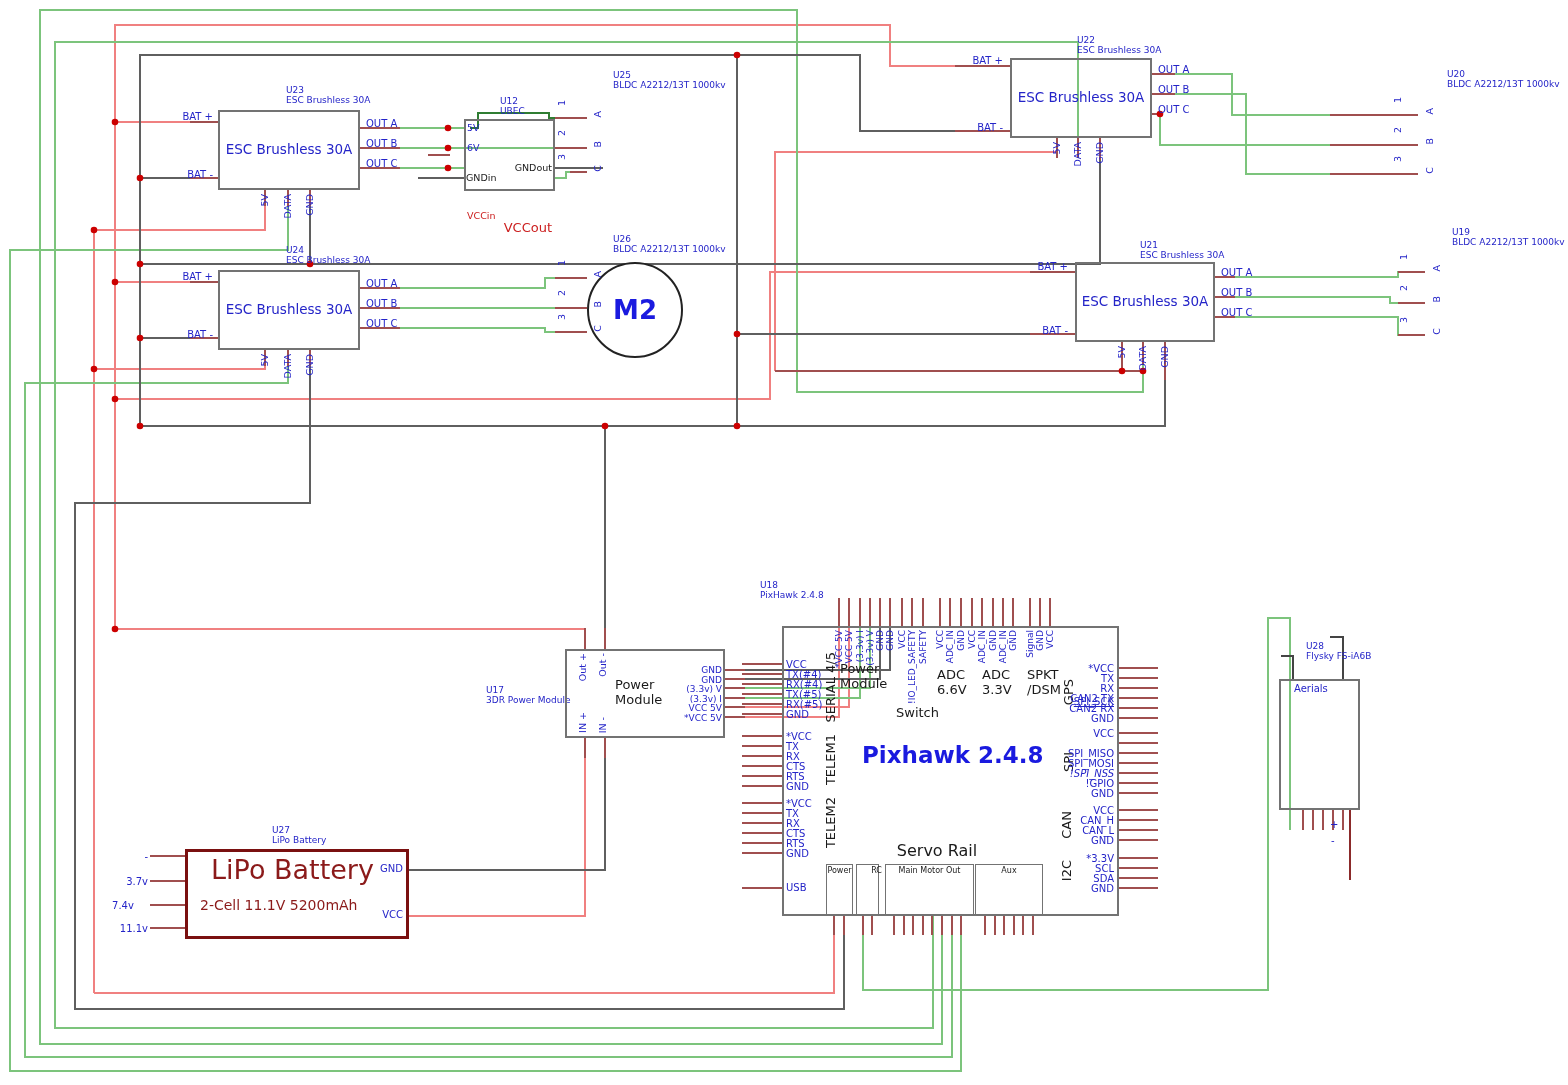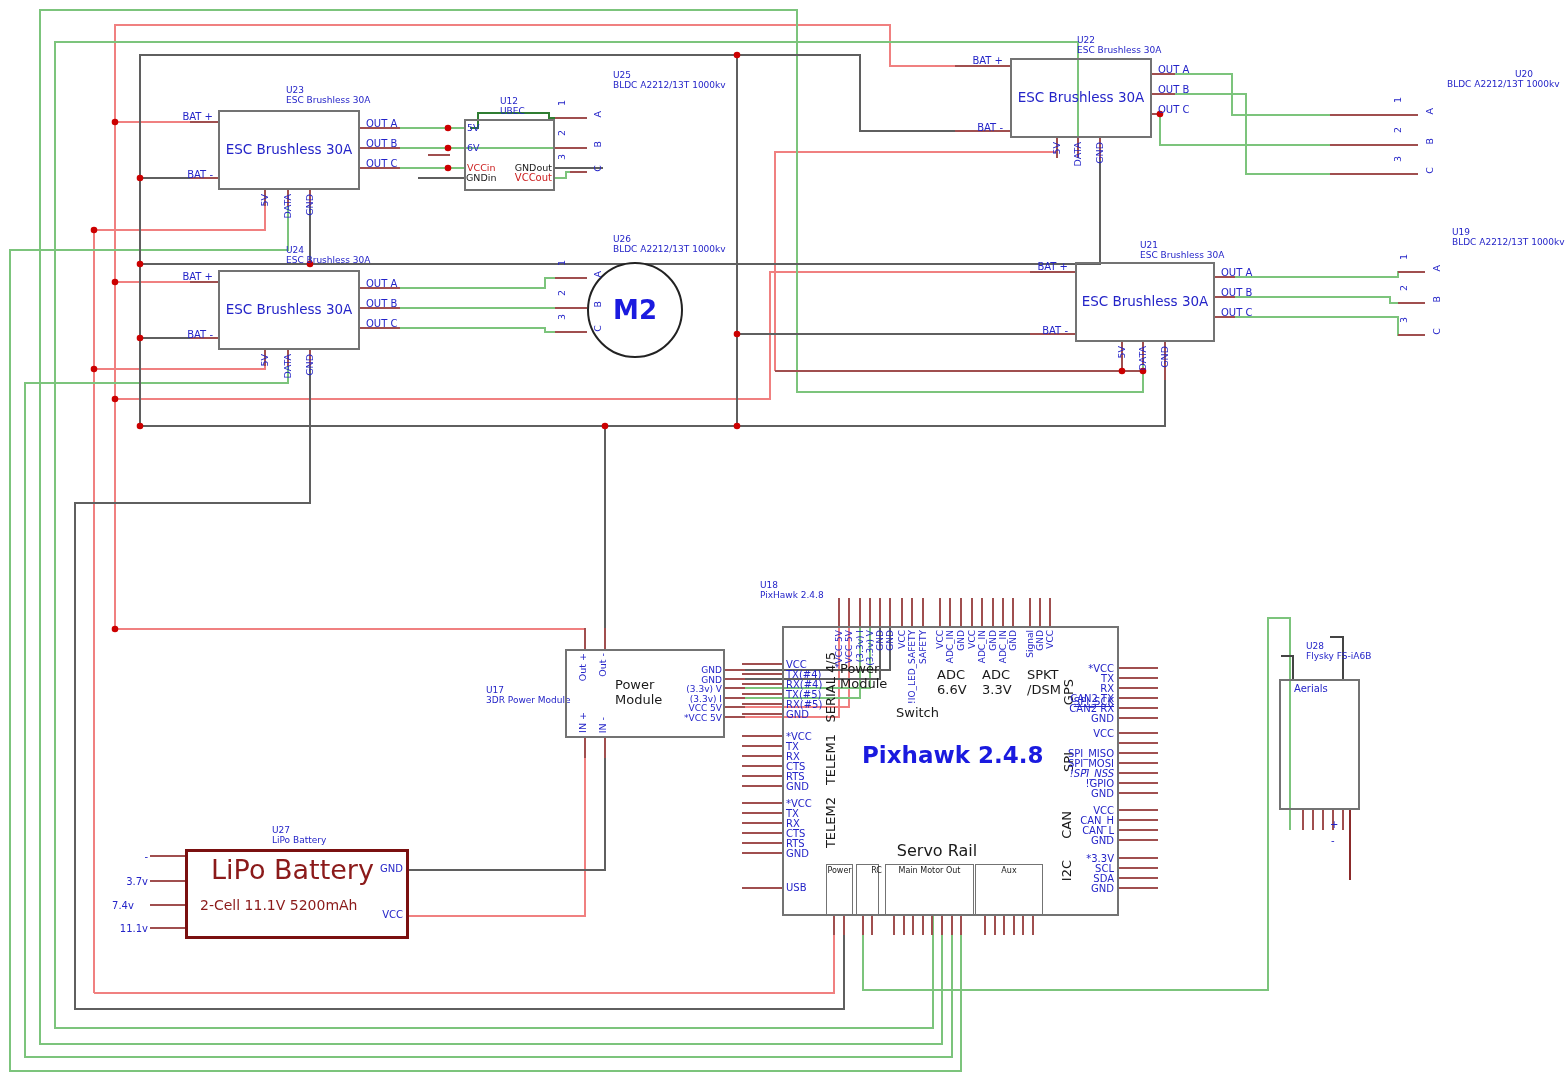--- a/index.html
+++ b/index.html
@@ -2,21 +2,21 @@
 <html><head>
 <meta charset="utf-8">
 <style>
   html,body{margin:0;padding:0;background:#fff;}
   #page{position:relative;width:1568px;height:1085px;background:#fff;overflow:hidden;
         font-family:"DejaVu Sans",sans-serif;}
   svg{position:absolute;left:0;top:0;}
   .lbl{position:absolute;font:10px "DejaVu Sans",sans-serif;color:#2424c8;line-height:1;white-space:nowrap;}
   .ref{font-size:9px;}
   .blk{color:#1a1a1a;}
-  .redtxt{color:#cc2020;}
+  .redtxt{color:#cc2020;margin-top:48px;}
   .dkr{color:#8b1a1a;}
   .bold{font-weight:bold;}
   .ctr{text-align:center;}
   .ra{text-align:right;}
   .box{position:absolute;border:2px solid #737373;box-sizing:border-box;background:transparent;}
   .subbox{position:absolute;border:1.5px solid #737373;box-sizing:border-box;}
   .motor{position:absolute;border:2px solid #222;border-radius:50%;background:#fff;
          display:flex;align-items:center;justify-content:center;box-sizing:border-box;}
   .mname{font-size:26px;font-weight:bold;color:#1a1adf;}
   [data-list]{position:absolute;left:0;top:0;width:0;height:0;}
@@ -214,21 +214,21 @@
     </div>
 
 <div class="lbl ref" style="left:500px;top:97px">U12</div>
 <div class="lbl ref" style="left:500px;top:107px">UBEC</div>
 <div class="box" style="left:464px;top:119px;width:91px;height:72px"></div>
 <div class="lbl" style="left:467px;top:123px;font-size:9.5px">5V</div>
 <div class="lbl" style="left:467px;top:143px;font-size:9.5px">6V</div>
 <div class="lbl redtxt" style="left:467px;top:163px;font-size:9.5px">VCCin</div>
 <div class="lbl blk" style="left:466px;top:173px;font-size:9.5px">GNDin</div>
 <div class="lbl blk ra" style="left:492px;top:163px;width:60px;font-size:9.5px">GNDout</div>
-<div class="lbl redtxt ra" style="left:492px;top:173px;width:60px;font-size:10px">VCCout</div>
+<div class="lbl redtxt ra" style="left:492px;top:173px;width:60px;font-size:13px">VCCout</div>
 
 <div class="lbl ref" style="left:613px;top:71px">U25</div>
 <div class="lbl ref" style="left:613px;top:81px">BLDC A2212/13T 1000kv</div>
 <div class="vg" data-list="motors.common.numbers">
       <span style="left: 556px; top: 100px;">1</span>
       <span style="left: 556px; top: 130px;">2</span>
       <span style="left: 556px; top: 154px;">3</span>
     </div>
 <div class="vg" data-list="motors.common.letters">
       <span style="left: 592px; top: 111px;">A</span>
@@ -245,21 +245,21 @@
       <span style="left: 556px; top: 260px;">1</span>
       <span style="left: 556px; top: 290px;">2</span>
       <span style="left: 556px; top: 314px;">3</span>
     </div>
 <div class="vg" data-list="motors.common.letters">
       <span style="left: 592px; top: 271px;">A</span>
       <span style="left: 592px; top: 301px;">B</span>
       <span style="left: 592px; top: 325px;">C</span>
     </div>
 
-<div class="lbl ref" style="left:1515px;top:70px">U20</div>
+<div class="lbl ref" style="left:1447px;top:70px">U20</div>
 <div class="lbl ref" style="left:1447px;top:80px">BLDC A2212/13T 1000kv</div>
 <div class="vg" data-list="motors.common.numbers">
       <span style="left: 1392px; top: 97px;">1</span>
       <span style="left: 1392px; top: 127px;">2</span>
       <span style="left: 1392px; top: 156px;">3</span>
     </div>
 <div class="vg" data-list="motors.common.letters">
       <span style="left: 1424px; top: 108px;">A</span>
       <span style="left: 1424px; top: 138px;">B</span>
       <span style="left: 1424px; top: 167px;">C</span>

